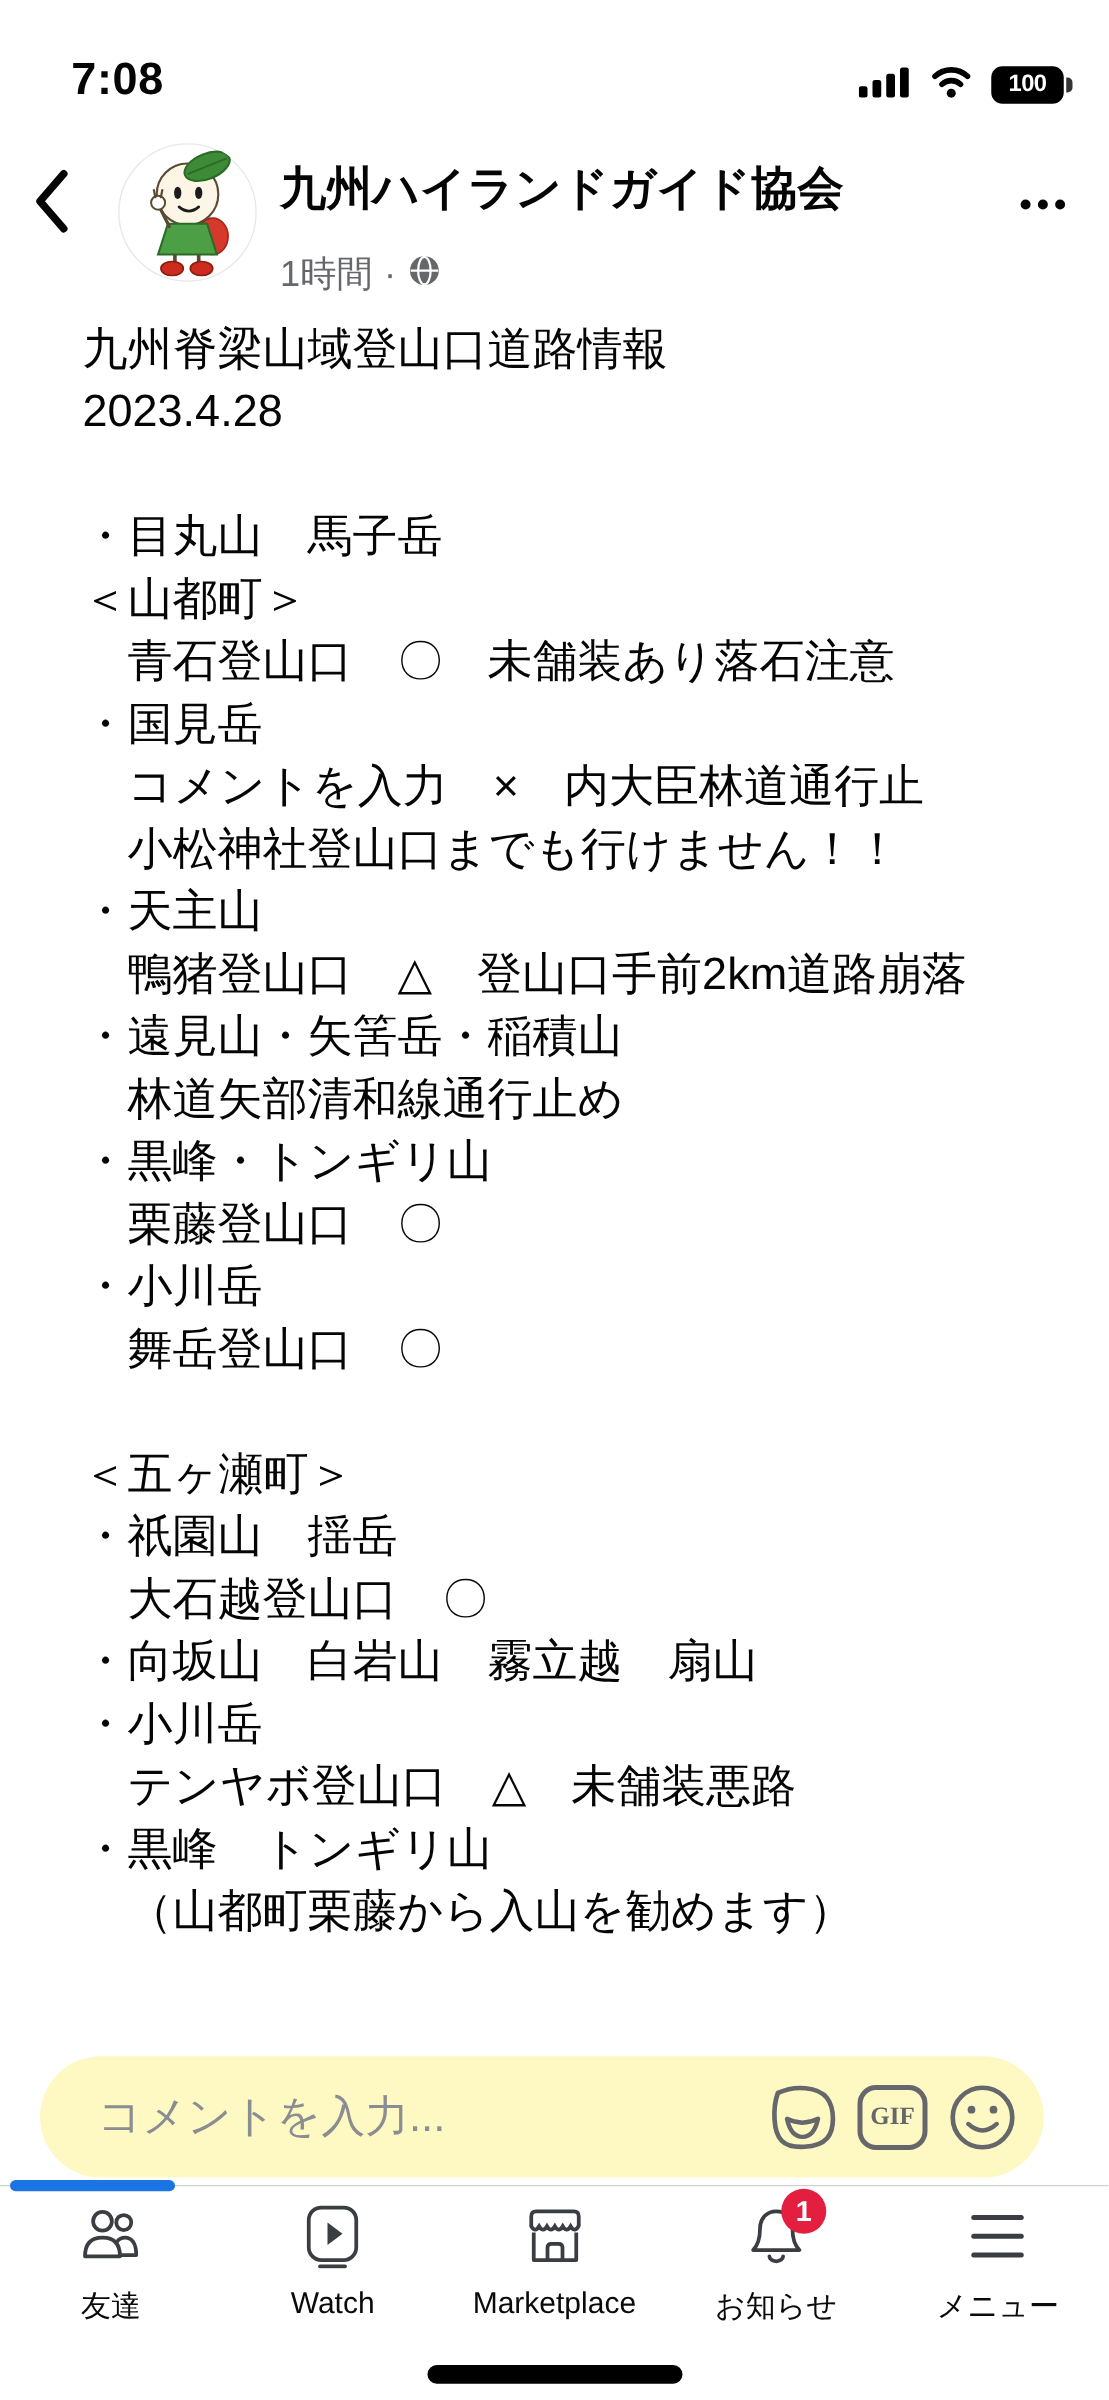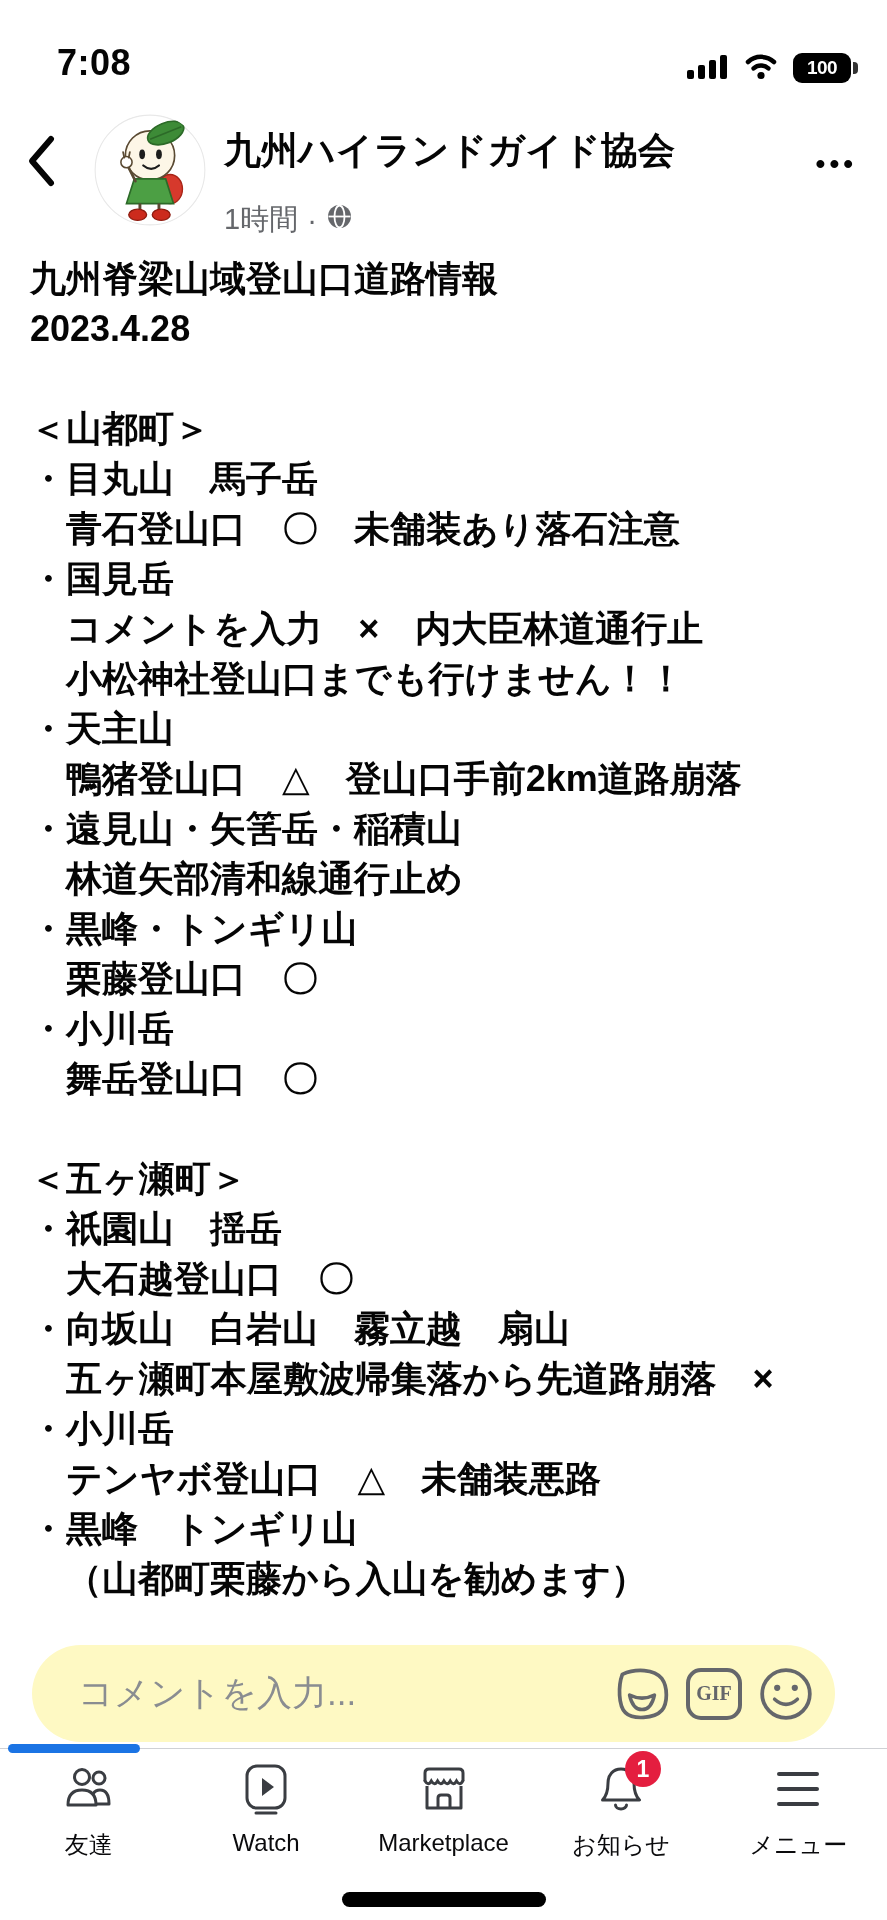--- a/index.html
+++ b/index.html
@@ -24,22 +24,22 @@
   .avatar{position:absolute;left:94px;top:2px;width:112px;height:112px;border-radius:50%;overflow:hidden;}
   .hdr-text{position:absolute;left:224px;top:14px;}
   .page-name{font-size:37px;font-weight:700;color:#050505;text-align:center;}
   .meta-row{margin-top:24px;display:flex;align-items:center;gap:9px;
     font-size:29px;color:#65676b;font-weight:400;}
   .more-btn{position:absolute;right:30px;top:36px;background:none;border:none;padding:0;
     font-size:28px;letter-spacing:4px;font-weight:700;color:#050505;cursor:pointer;
     font-family:"Liberation Sans","DejaVu Sans",sans-serif;}
   
   .post-body{position:absolute;top:254px;left:30px;right:16px;}
-  .pline{font-size:36px;line-height:50px;min-height:50px;font-weight:700;
-    color:#050505;white-space:pre-wrap;}
+  .pline{font-size:36px;line-height:50px;min-height:50px;font-weight:400;
+    color:#050505;white-space:pre-wrap;margin-left:36px;}
   
   .comment-section{position:absolute;top:1632px;left:0;right:0;height:116px;background:#fff;}
   .comment-pill{position:absolute;left:32px;top:13px;width:803px;height:97px;
     background:#fef9c3;border-radius:49px;display:flex;align-items:center;
     padding:0 20px 0 46px;box-sizing:border-box;cursor:text;}
   .placeholder{flex:1;font-size:35px;color:#8a8d91;}
   .pill-icons{display:flex;align-items:center;gap:15px;font-family:Liberation Serif, serif;}
   .pill-icon{width:58px;height:58px;display:flex;align-items:center;justify-content:center;cursor:pointer;}
   .gif-box{width:56px;height:52px;border:4px solid #65676b;border-radius:15px;
     display:flex;align-items:center;justify-content:center;font-weight:700;
@@ -134,40 +134,39 @@
         </span>
       </div>
     </div>
     <button class="more-btn">•••</button>
   </div>
 
   <div class="post-body">
     <div class="pline">九州脊梁山域登山口道路情報</div>
     <div class="pline">2023.4.28</div>
     <div class="pline"></div>
+    <div class="pline">・目丸山　馬子岳</div>
     <div class="pline">＜山都町＞</div>
-    <div class="pline">・目丸山　馬子岳</div>
     <div class="pline">　青石登山口　〇　未舗装あり落石注意</div>
     <div class="pline">・国見岳</div>
     <div class="pline">　コメントを入力　×　内大臣林道通行止</div>
     <div class="pline">　小松神社登山口までも行けません！！</div>
     <div class="pline">・天主山</div>
     <div class="pline">　鴨猪登山口　△　登山口手前2km道路崩落</div>
     <div class="pline">・遠見山・矢筈岳・稲積山</div>
     <div class="pline">　林道矢部清和線通行止め</div>
     <div class="pline">・黒峰・トンギリ山</div>
     <div class="pline">　栗藤登山口　〇</div>
     <div class="pline">・小川岳</div>
     <div class="pline">　舞岳登山口　〇</div>
     <div class="pline"></div>
     <div class="pline">＜五ヶ瀬町＞</div>
     <div class="pline">・祇園山　揺岳</div>
     <div class="pline">　大石越登山口　〇</div>
     <div class="pline">・向坂山　白岩山　霧立越　扇山</div>
-    <div class="pline">　五ヶ瀬町本屋敷波帰集落から先道路崩落　×</div>
     <div class="pline">・小川岳</div>
     <div class="pline">　テンヤボ登山口　△　未舗装悪路</div>
     <div class="pline">・黒峰　トンギリ山</div>
     <div class="pline">　（山都町栗藤から入山を勧めます）</div>
   </div>
 
   <div class="comment-section">
     <div class="comment-pill">
       <span class="placeholder">コメントを入力...</span>
       <span class="pill-icons">

